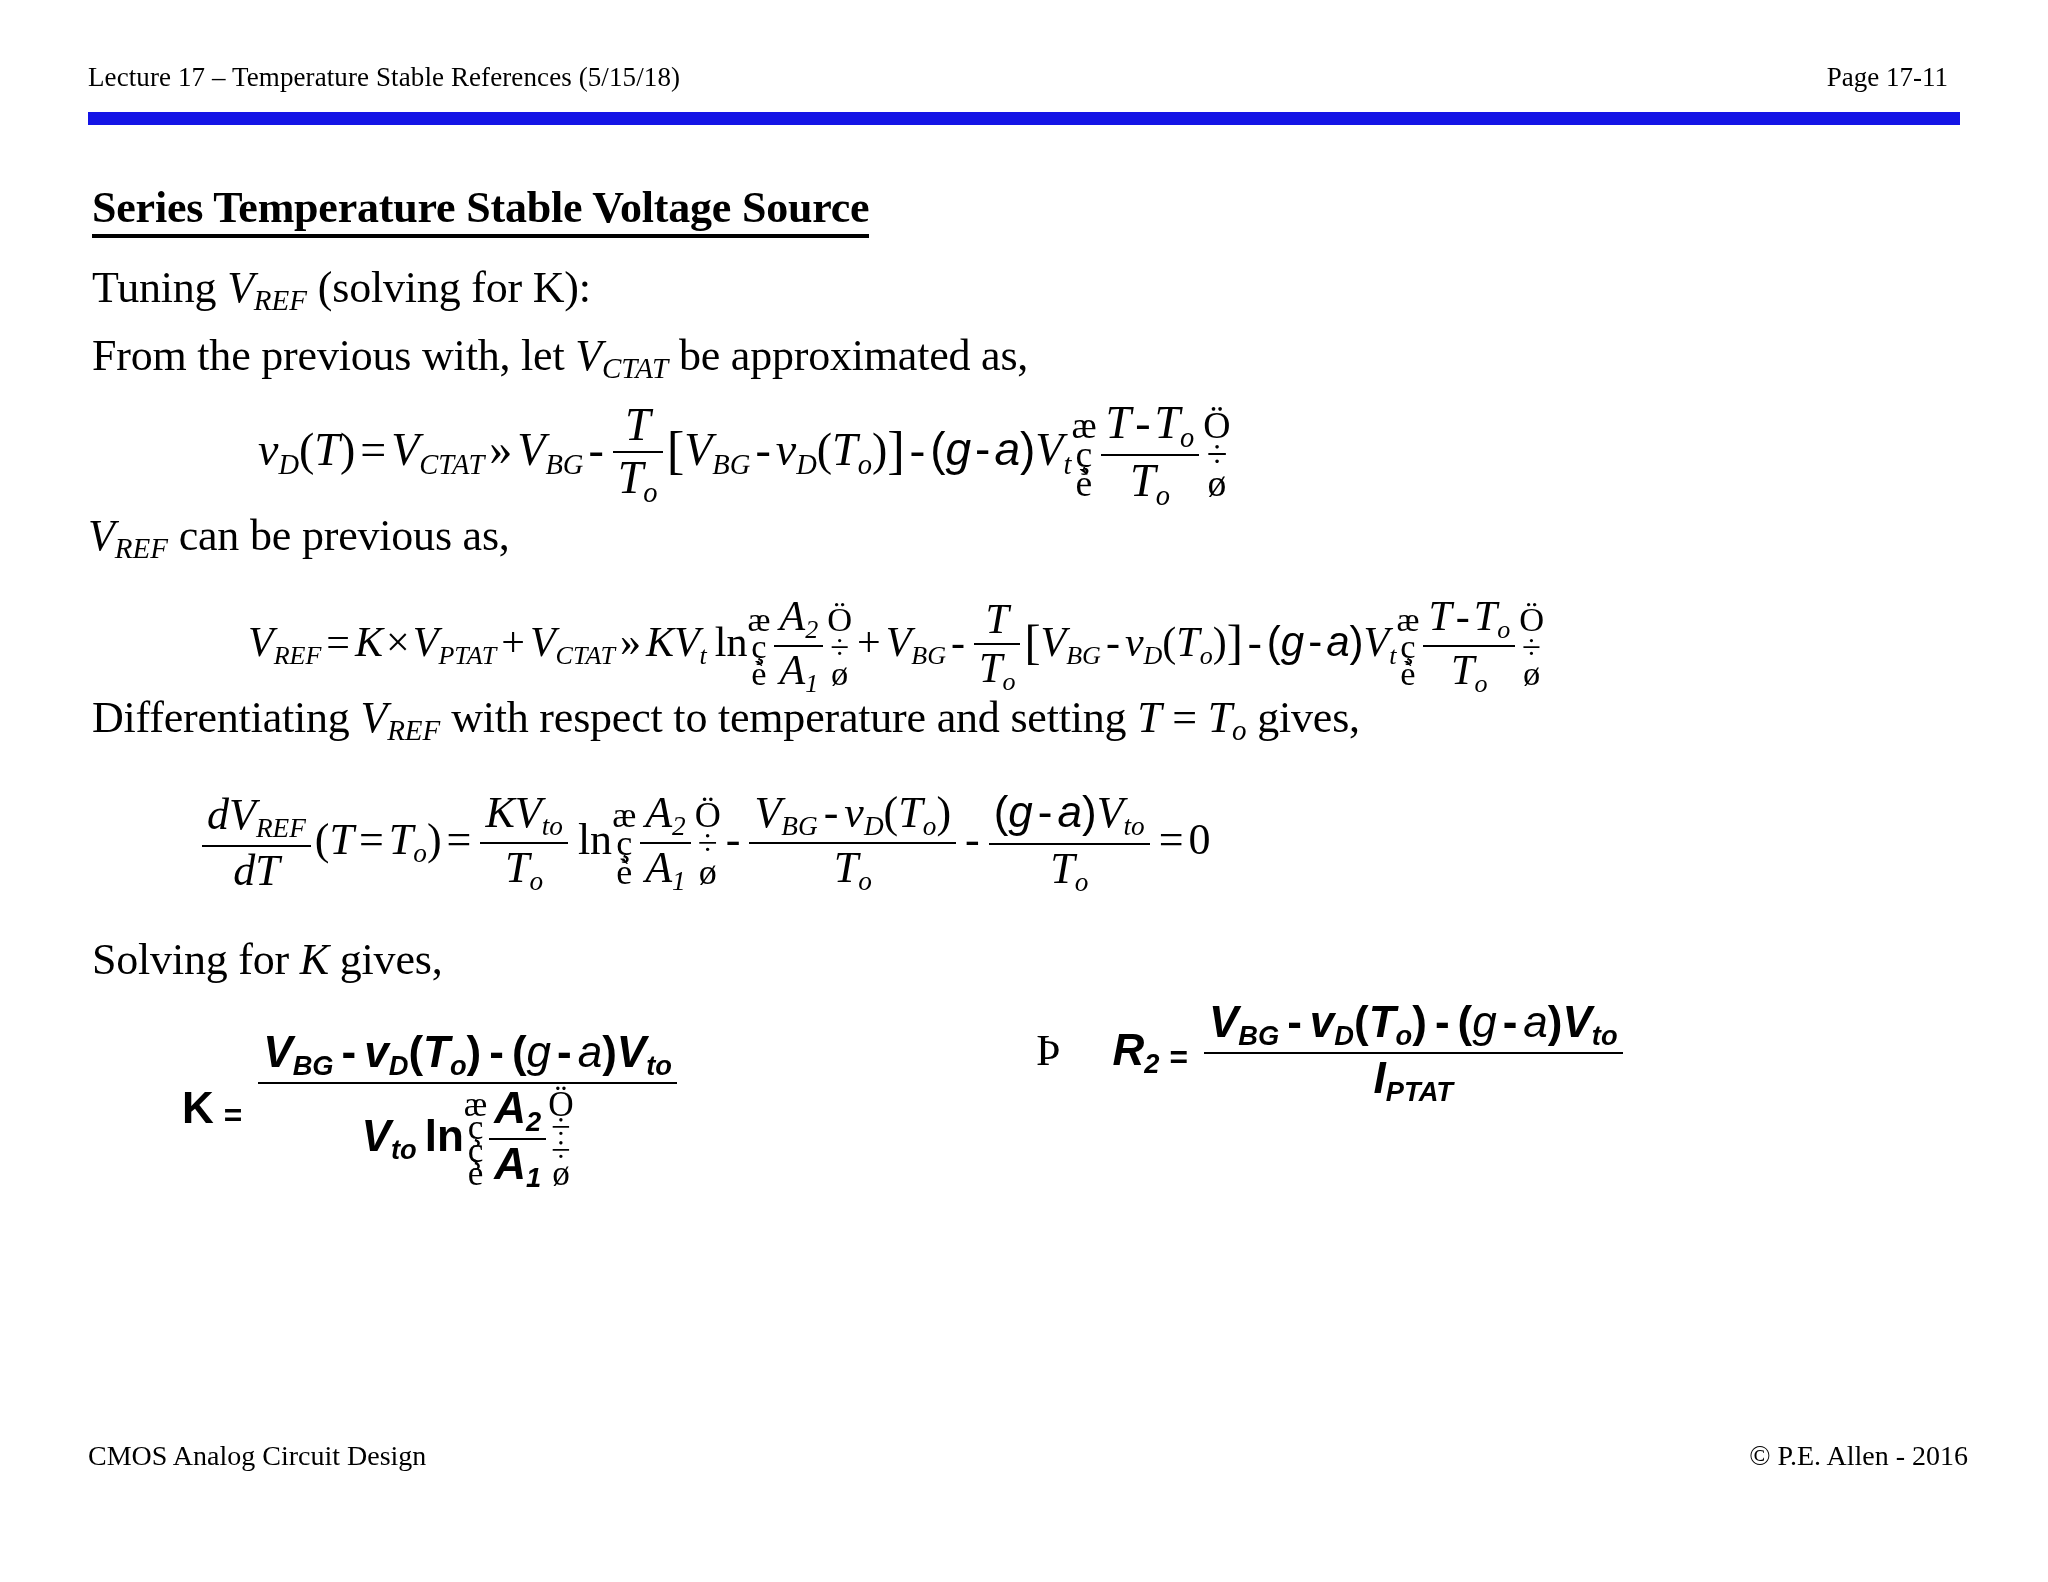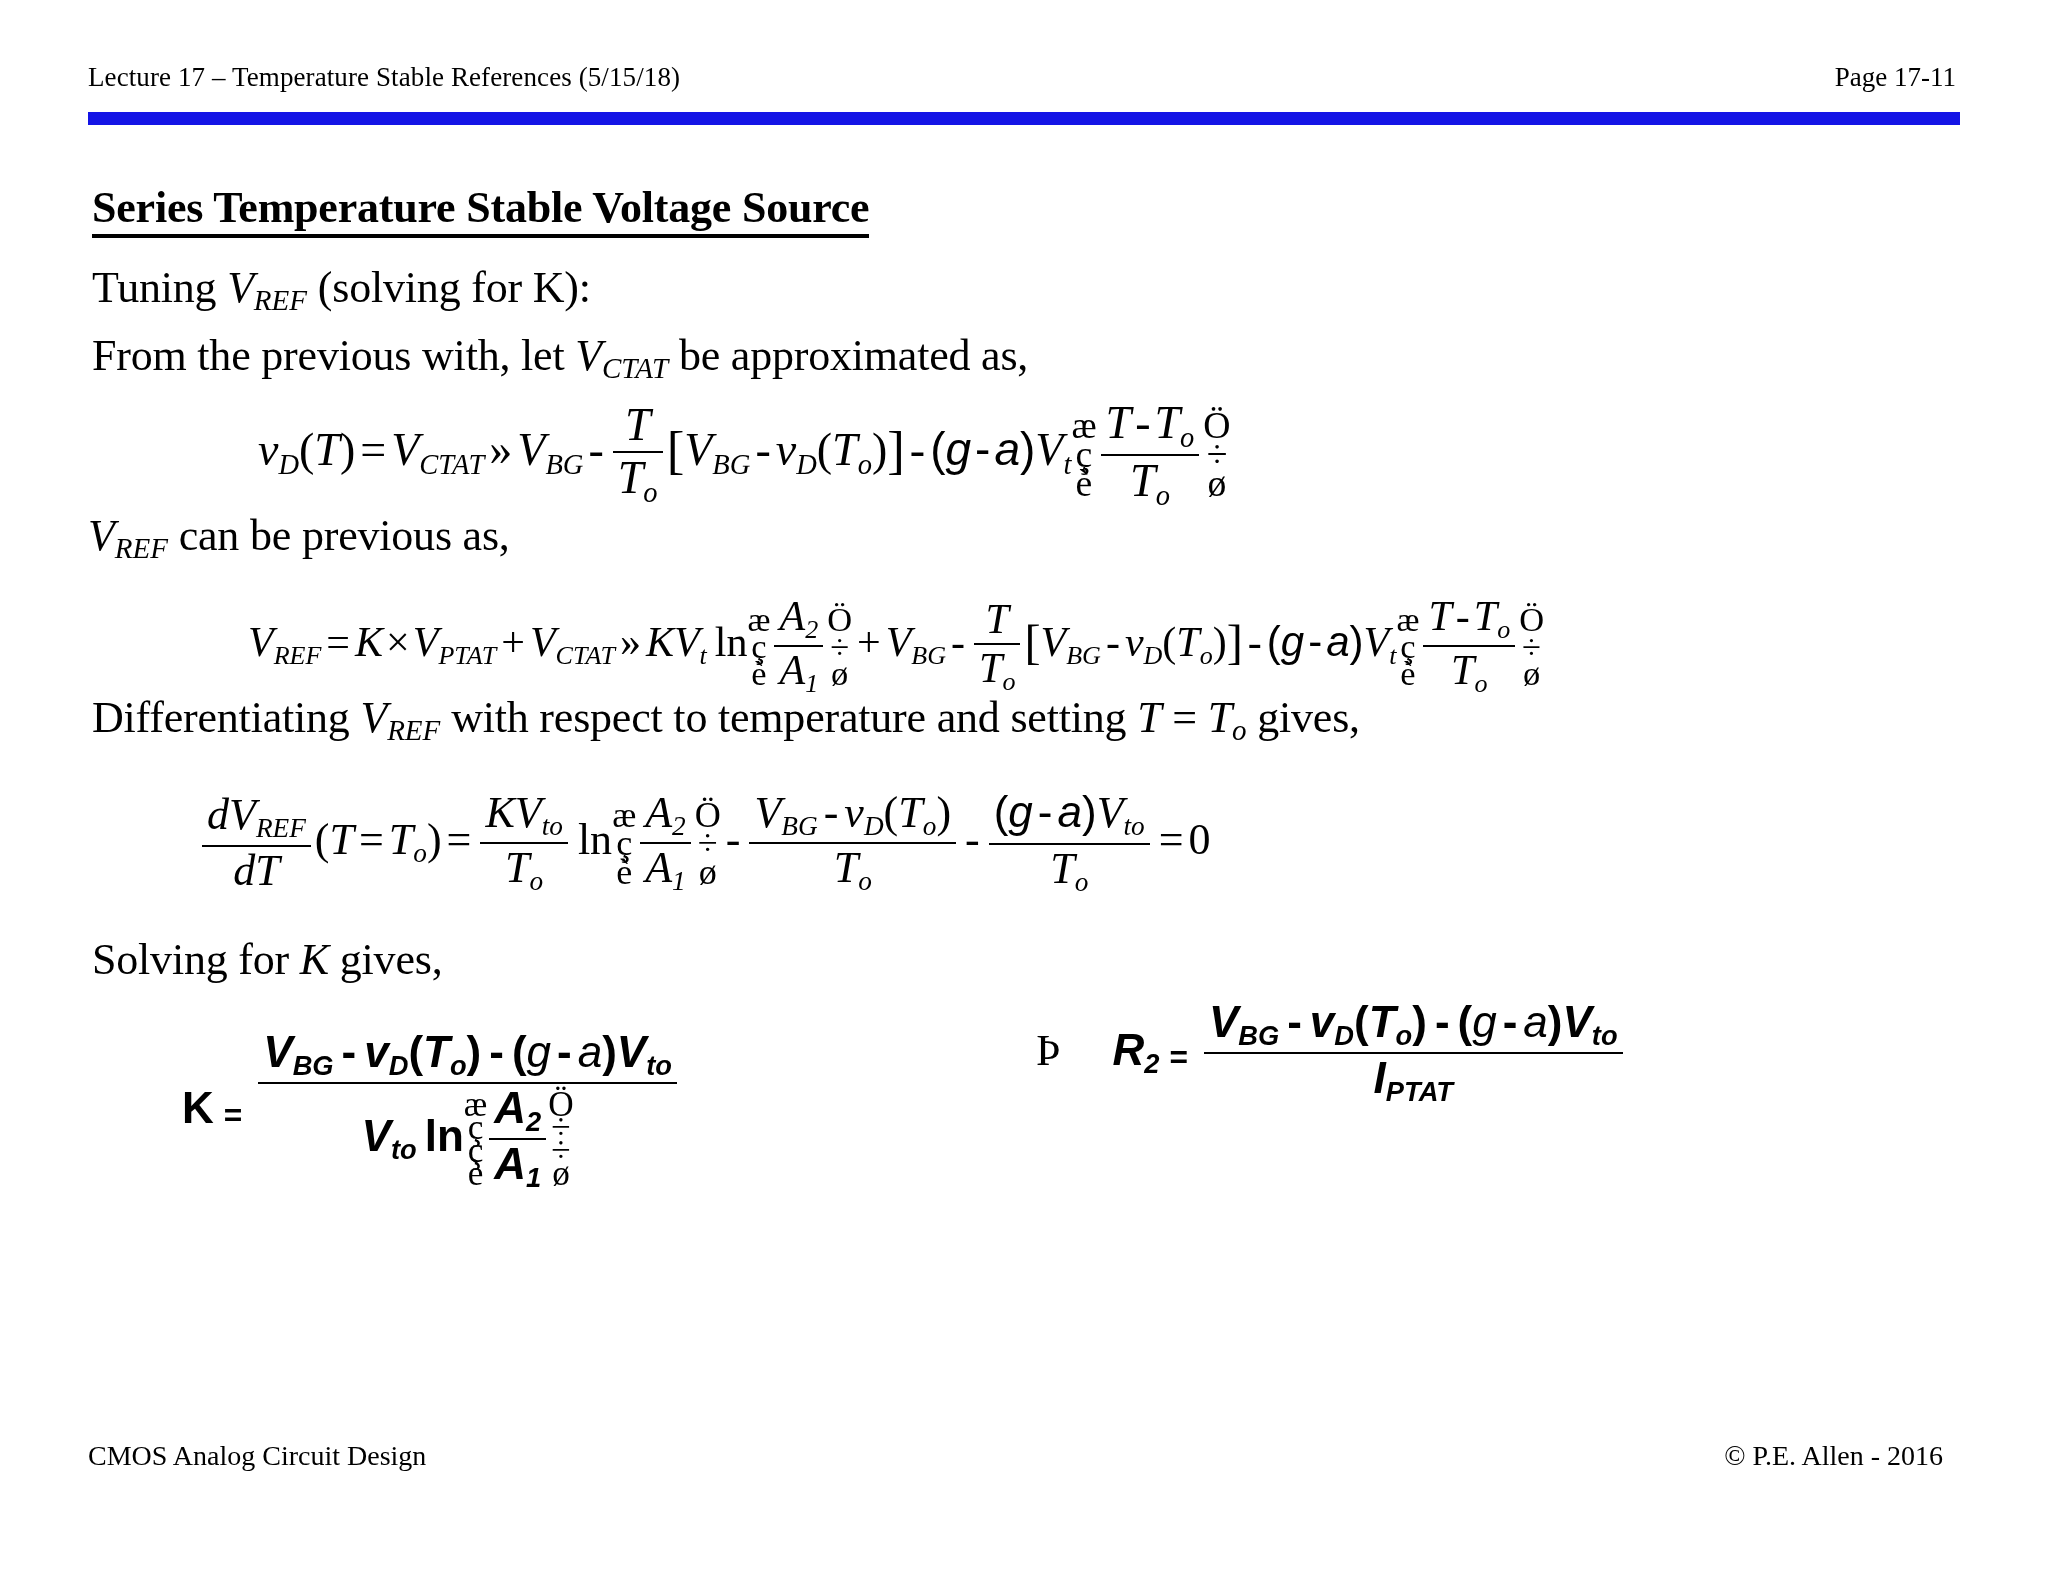--- a/index.html
+++ b/index.html
@@ -27,21 +27,21 @@
   #header-left {
     position: absolute;
     left: 0;
     top: 0;
     font-size: 27px;
     letter-spacing: 0.1px;
     white-space: nowrap;
   }
   #header-right {
     position: absolute;
-    right: 4px;
+    right: 12px;
     top: 0;
     font-size: 27px;
     white-space: nowrap;
   }
   #header-rule {
     position: absolute;
     left: 88px;
     top: 112px;
     width: 1872px;
     height: 13px;
@@ -143,21 +143,21 @@
   
   #footer-left {
     position: absolute;
     left: 88px;
     top: 1440px;
     font-size: 28px;
     white-space: nowrap;
   }
   #footer-right {
     position: absolute;
-    right: 105px;
+    right: 80px;
     top: 1440px;
     font-size: 28px;
     white-space: nowrap;
     margin-left: 21px;
   }
 </style>
 </head>
 <body>
 
 <div id="header">

